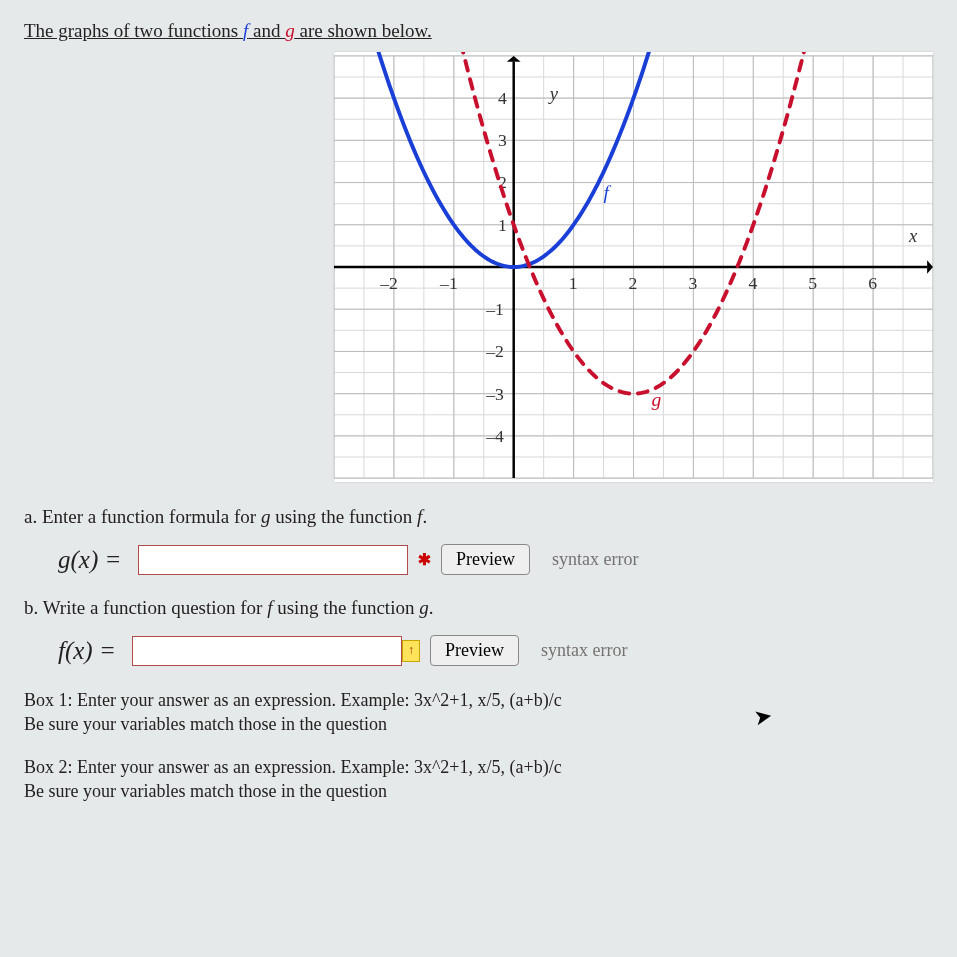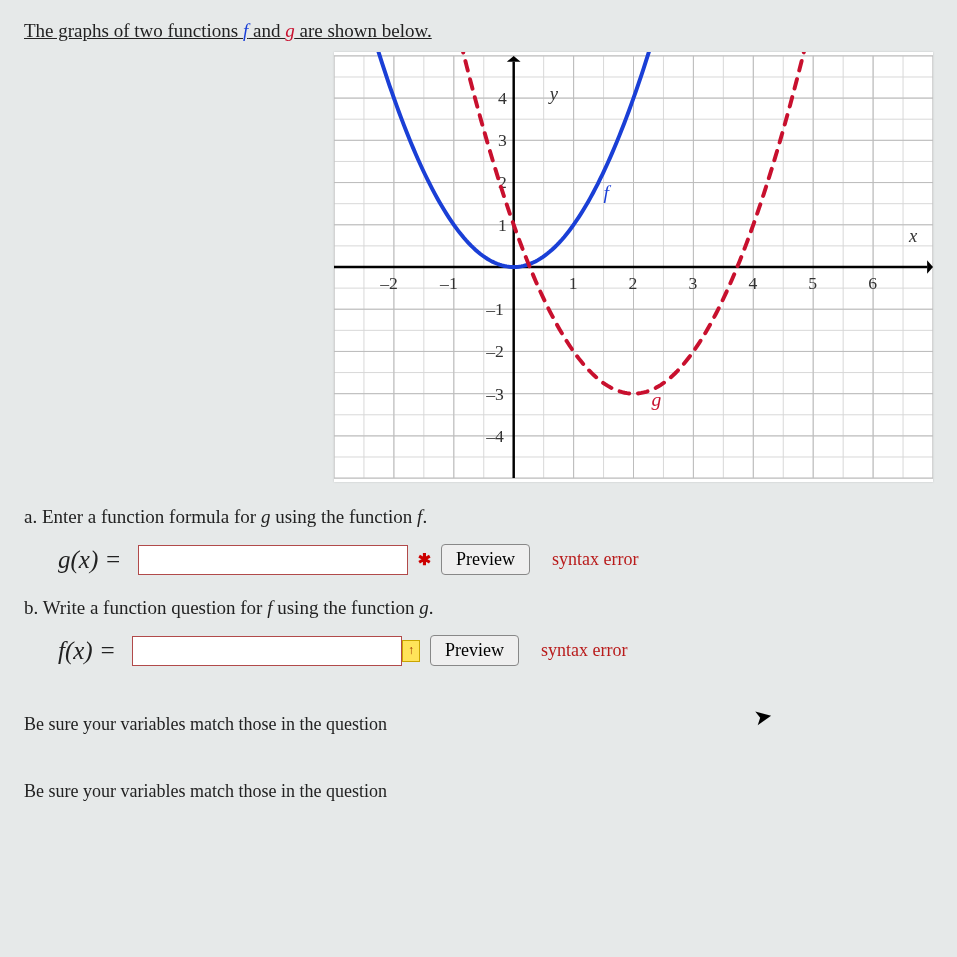--- a/index.html
+++ b/index.html
@@ -60,21 +60,21 @@
   }
   button.preview {
     font-family: Georgia, serif;
     font-size: 18px;
     padding: 4px 14px;
     background: #efefef;
     border: 1px solid #888;
     border-radius: 4px;
     cursor: pointer;
   }
-  .syntax { font-size: 18px; color: #b91c1c; margin-left: 12px; }
+  .syntax { font-size: 18px; color: #737373; margin-left: 12px; }
   .hints { margin-top: 22px; font-size: 18px; line-height: 1.35; }
   .hints p { margin: 0 0 18px 0; }
   .cursor {
     position: absolute;
     left: 754px;
     top: 704px;
     font-size: 22px;
     color: #000;
     transform: rotate(-10deg);
     pointer-events: none;
@@ -203,22 +203,22 @@
     <span class="func-eq">f(x) = </span>
     <input class="answer" type="text" value="" style="">
     <span class="status-ico">↑</span>
     <button class="preview">Preview</button>
     <span class="syntax">syntax error</span>
   </div>
 </div>
 
 <div class="hints">
   <p>
-    <br>
+    <span>Box 1: Enter your answer as an expression. Example: 3x^2+1, x/5, (a+b)/c</span><br>
     <span>Be sure your variables match those in the question</span>
   </p>
   <p>
-    <br>
+    <span>Box 2: Enter your answer as an expression. Example: 3x^2+1, x/5, (a+b)/c</span><br>
     <span>Be sure your variables match those in the question</span>
   </p>
 </div>
 
 <div class="cursor">➤</div>
 
 </body></html>

